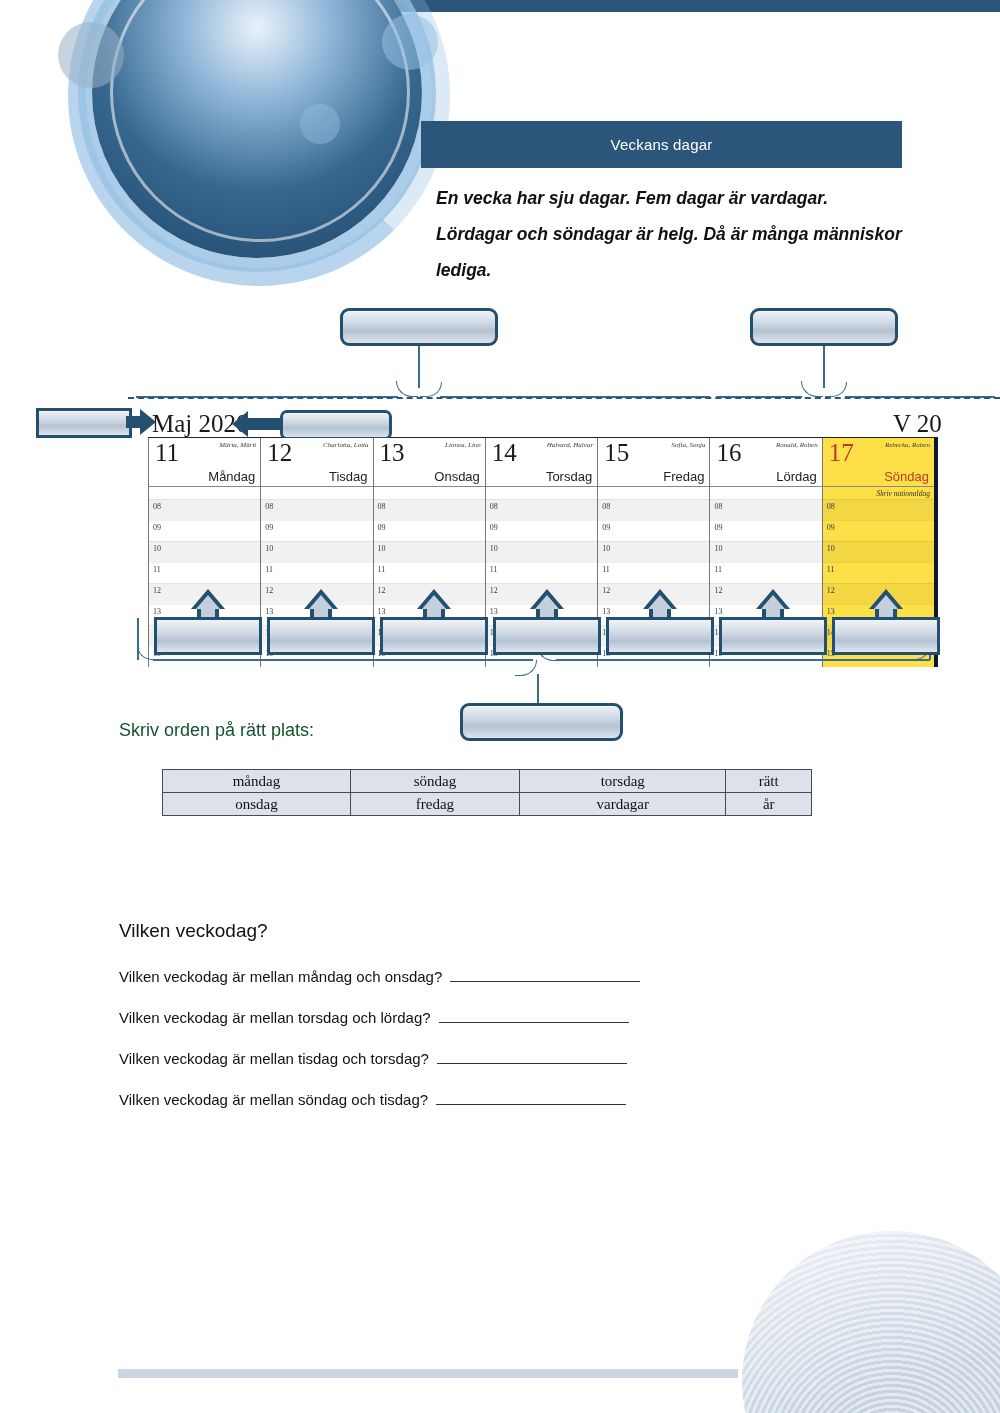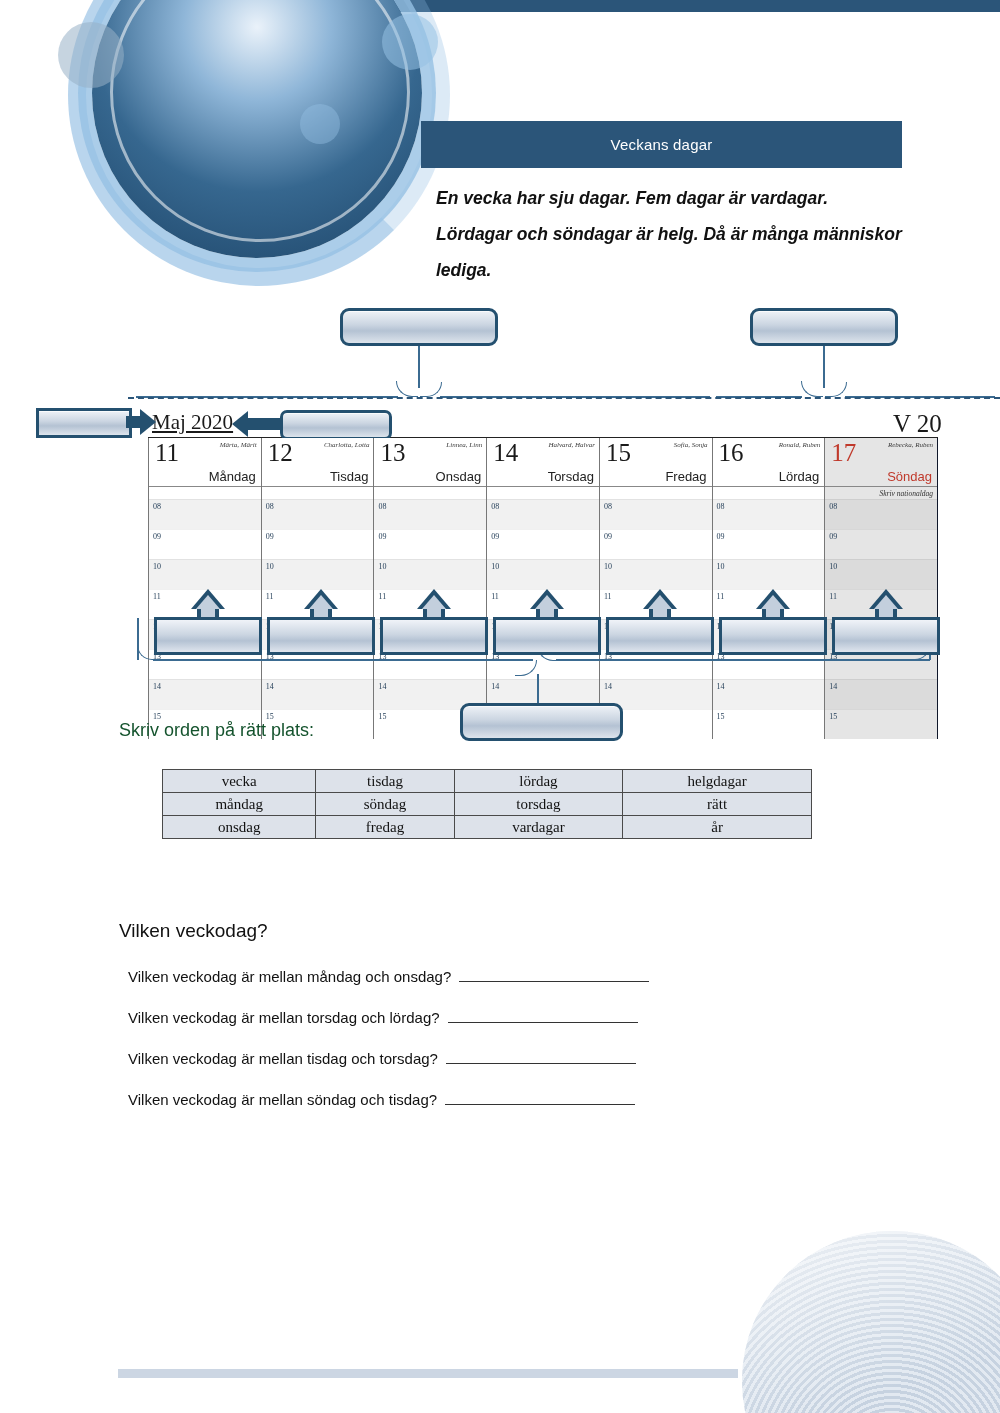--- a/index.html
+++ b/index.html
@@ -140,46 +140,45 @@
   #cal-topline {
     position: absolute;
     top: 437px; left: 148px;
     width: 790px; height: 1.5px;
     background: #222;
   }
   #cal-month {
     position: absolute;
     top: 410px; left: 152px;
     font-family: "Liberation Serif", serif;
-    font-size: 21px;
+    font-size: 25px;
     color: #1a1a1a;
-    text-decoration: underline;
   }
   #cal-week {
     position: absolute;
     top: 410px; left: 893px;
     font-family: "Liberation Serif", serif;
     font-size: 25px;
     color: #1a1a1a;
   }
 
   #cal-grid {
     position: absolute;
     top: 438px; left: 148px;
     width: 790px;
     display: flex;
-    border-right: 1px solid #0f172a;
+    border-right: 4px solid #0f172a;
   }
   .day-col {
     width: 112.85px;
     border-left: 1px solid #777;
     position: relative;
     background: #ffffff;
   }
-  .day-col.weekend-sun { background: #e5e5e5; }
+  .day-col.weekend-sun { background: #fde047; }
   .day-head { height: 48px; position: relative; }
   .day-num {
     position: absolute;
     left: 6px; top: 1px;
     font-size: 25px;
     color: #1a1a1a;
     font-family: "Liberation Serif", serif;
   }
   .day-num.red { color: #c0392b; }
   .day-names {
@@ -206,21 +205,21 @@
     font-style: italic;
     text-align: right;
     padding-right: 4px;
     color: #333;
     font-family: "Liberation Serif", serif;
     line-height: 13px;
     white-space: nowrap;
     overflow: hidden;
   }
   .hour-row {
-    height: 30px;
+    height: 21px;
     font-size: 8px;
     color: #1f3a55;
     padding-left: 4px;
     line-height: 14.4px;
     font-family: "Liberation Serif", serif;
     border-top: 1px solid rgba(0,0,0,0.06);
   }
   .hour-row.alt { background: rgba(0,0,0,0.055); }
   .day-col.weekend-sun .hour-row.alt { background: rgba(0,0,0,0.045); }
 
@@ -327,21 +326,21 @@
     background: #dde2ea;
     text-align: center;
     font-size: 15px;
     height: 23px;
     color: #111;
   }
 
   
   #questions {
     position: absolute;
-    top: 968px; left: 128px;
+    top: 968px; left: 119px;
     width: 620px;
   }
   .q-row {
     display: flex;
     align-items: baseline;
     height: 41px;
     font-size: 15px;
     color: #111;
     white-space: nowrap;
   }
@@ -517,26 +516,20 @@
 <div class="curve" style="top:645px; left:537px; width:22px; height:16px; border-bottom-left-radius:16px;"></div>
 <div class="conn conn-h" style="top:659px; left:556px; width:374px;"></div>
 <div class="curve" style="top:645px; left:912px; width:18px; height:15px; border-bottom-left-radius:15px; transform:scaleX(-1);"></div>
 <div class="conn conn-v" style="top:618px; left:929px; height:42px;"></div>
 
 <div id="skriv-heading">Skriv orden på rätt plats:</div>
 <div class="callout rounded" id="callout-bottom-center" style="top:703px; left:460px; width:163px; height:38px;"></div>
 
 <table id="wordbank">
   <tbody id="wordbank-body">
-      <tr>
-        <td>vecka</td>
-        <td>tisdag</td>
-        <td>lördag</td>
-        <td>helgdagar</td>
-      </tr>
       <tr>
         <td>måndag</td>
         <td>söndag</td>
         <td>torsdag</td>
         <td>rätt</td>
       </tr>
       <tr>
         <td>onsdag</td>
         <td>fredag</td>
         <td>vardagar</td>

